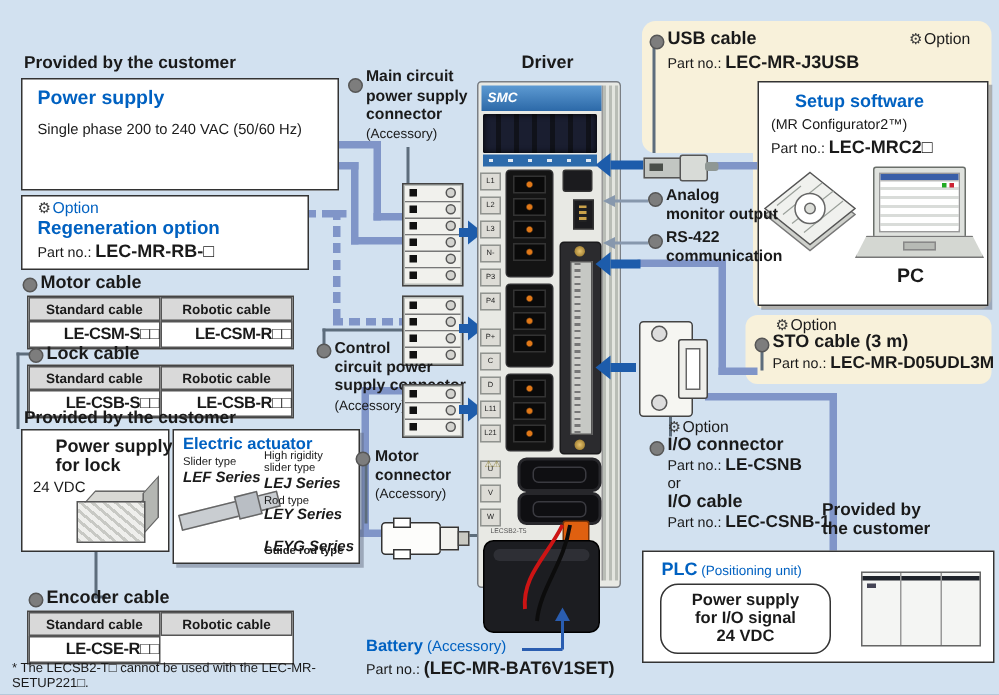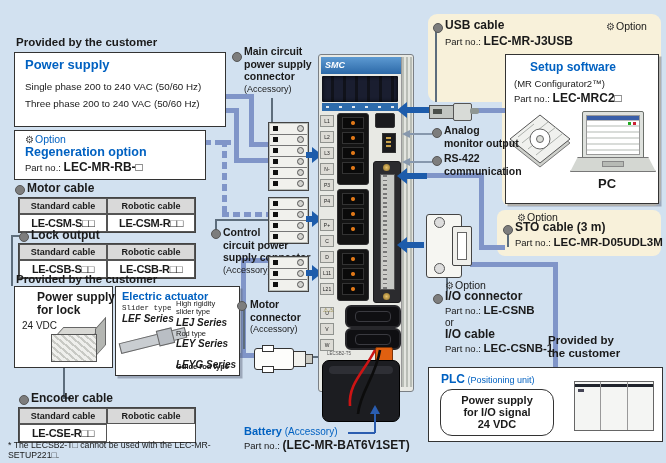--- a/index.html
+++ b/index.html
@@ -23,21 +23,21 @@
   .ar::after{content:"";position:absolute;left:100%;top:50%;transform:translateY(-50%);
              width:0;height:0;border-left:10px solid #1d5cab;border-top:8px solid rgba(0,0,0,0);border-bottom:8px solid rgba(0,0,0,0);}
   .al{position:absolute;height:6px;background:#1d5cab;}
   .al::before{content:"";position:absolute;right:100%;top:50%;transform:translateY(-50%);
              width:0;height:0;border-right:10px solid #1d5cab;border-top:8px solid rgba(0,0,0,0);border-bottom:8px solid rgba(0,0,0,0);}
   .sal{position:absolute;height:2px;background:#8798ad;}
   .sal::before{content:"";position:absolute;right:100%;top:50%;transform:translateY(-50%);
              width:0;height:0;border-right:8px solid #8798ad;border-top:4px solid rgba(0,0,0,0);border-bottom:4px solid rgba(0,0,0,0);}
   .tbl{position:absolute;display:grid;grid-template-columns:1fr 1fr;background:#fff;border:1px solid #444;}
   .th{background:#d9d9d9;border:1px solid #555;font-size:9px;font-weight:bold;text-align:center;padding:2px 0;}
-  .tv{border:1px solid #555;font-size:11px;font-weight:bold;text-align:center;padding:2px 0;letter-spacing:-0.3px;}
+  .tv{border:1px solid #555;font-size:11px;font-weight:bold;text-align:right;padding:2px 0;letter-spacing:-0.3px;}
   .tblock{position:absolute;background:#b9bdb9;border:1px solid #444;padding:1px;}
   .trow{position:relative;height:10px;background:#f1f1ed;border-bottom:1px solid #777;}
   .trow:last-child{border-bottom:none;}
   .trow .sq{position:absolute;left:3px;top:2px;width:5px;height:5px;background:#111;}
   .trow .scr{position:absolute;right:3px;top:1px;width:7px;height:7px;border-radius:50%;background:#d3d3cf;border:1px solid #555;box-sizing:border-box;}
   .gearspan{color:#3c3c3c;font-size:10px;margin-right:1px;}
   .term{width:14px;height:12px;background:#dddcd6;border:1px solid #90938f;font-size:5px;
         display:flex;align-items:center;justify-content:center;color:#222;margin-bottom:4px;box-sizing:border-box;}
   .term.gap{margin-top:8px;}
   .sock{margin:3px 4px;height:10px;border:1px solid #333;
@@ -87,21 +87,20 @@
   <div class="thin" style="left:63px;top:397px;width:8px;height:1.5px;"></div>
   <div class="thin" style="left:435px;top:29px;width:1.5px;height:73px;"></div>
   <div class="thin" style="left:507px;top:233px;width:1.5px;height:14px;"></div>
   <div class="thin" style="left:446px;top:276px;width:1.5px;height:15px;"></div>
 
   <div class="t b" style="left:16px;top:36px;font-size:11.5px;">Provided by the customer</div>
 
   <div class="wbox" style="left:14px;top:52px;width:210px;height:73px;">
     <div class="t b blue" style="left:10px;top:5px;font-size:13px;">Power supply</div>
     <div class="t" style="left:10px;top:28px;font-size:9.8px;">Single phase 200 to 240 VAC (50/60 Hz)</div>
-    <div class="t" style="left:10px;top:45px;font-size:9.8px;">Three phase 200 to 240 VAC (50/60 Hz)</div>
   </div>
 
   <div class="wbox" style="left:14px;top:130px;width:190px;height:48px;">
     <div class="t" style="left:10px;top:2px;font-size:10.5px;">
       <span class="gearspan">⚙</span><span class="blue">Option</span>
     </div>
     <div class="t b blue" style="left:10px;top:14px;font-size:12.5px;">Regeneration option</div>
     <div class="t" style="left:10px;top:30px;font-size:9.5px;">
       <span>Part no.: </span><span class="b" style="font-size:12px;">LEC-MR-RB-□</span>
     </div>
@@ -110,21 +109,21 @@
   <div class="bullet" style="left:15px;top:185px;"></div>
   <div class="t b" style="left:27px;top:182px;font-size:12px;">Motor cable</div>
   <div class="tbl" style="left:18px;top:197px;width:176px;">
     <div class="th">Standard cable</div>
     <div class="th">Robotic cable</div>
     <div class="tv">LE-CSM-S□□</div>
     <div class="tv">LE-CSM-R□□</div>
   </div>
 
   <div class="bullet" style="left:19px;top:232px;"></div>
-  <div class="t b" style="left:31px;top:229px;font-size:12px;">Lock output</div>
+  <div class="t b" style="left:31px;top:229px;font-size:12px;">Lock cable</div>
   <div class="tbl" style="left:18px;top:243px;width:176px;">
     <div class="th">Standard cable</div>
     <div class="th">Robotic cable</div>
     <div class="tv">LE-CSB-S□□</div>
     <div class="tv">LE-CSB-R□□</div>
   </div>
 
   <div class="t b" style="left:16px;top:273px;font-size:11.5px;">Provided by the customer</div>
 
   <div class="wbox" style="left:14px;top:286px;width:97px;height:80px;">
@@ -133,21 +132,21 @@
     <div style="position:absolute;left:32px;top:40px;width:58px;height:36px;">
       <div style="position:absolute;left:12px;top:0;width:36px;height:8px;background:#d8d8d4;border:1px solid #666;transform:skewX(-42deg);"></div>
       <div style="position:absolute;left:48px;top:2px;width:9px;height:26px;background:#b4b6b2;border:1px solid #666;transform:skewY(-48deg);transform-origin:top left;"></div>
       <div style="position:absolute;left:4px;top:7px;width:44px;height:26px;border:1px solid #555;
                   background:repeating-linear-gradient(40deg,#c8c9c4 0 2px,#efefec 2px 5px);"></div>
     </div>
   </div>
 
   <div class="wbox shadow" style="left:115px;top:286px;width:123px;height:88px;">
     <div class="t b blue" style="left:6px;top:3px;font-size:11px;">Electric actuator</div>
-    <div class="t" style="left:6px;top:17px;font-size:7.5px;font-family:Liberation Mono, monospace;">Slider type</div>
+    <div class="t" style="left:6px;top:17px;font-size:7.5px;">Slider type</div>
     <div class="t b i" style="left:6px;top:26px;font-size:10px;">LEF Series</div>
     <div style="position:absolute;left:3px;top:48px;width:66px;height:9px;background:#c9cdd1;border:1px solid #666;transform:rotate(-14deg);">
       <div style="position:absolute;left:38px;top:-4px;width:14px;height:14px;background:#b9bec4;border:1px solid #666;"></div>
     </div>
     <div class="t" style="left:60px;top:13px;font-size:7.5px;width:58px;line-height:1.1;">High rigidity slider type</div>
     <div class="t b i" style="left:60px;top:30px;font-size:10px;">LEJ Series</div>
     <div class="t" style="left:60px;top:43px;font-size:7.5px;">Rod type</div>
     <div class="t b i" style="left:60px;top:51px;font-size:10px;">LEY Series</div>
     <div class="t" style="left:60px;top:76px;font-size:7.5px;font-weight:bold;">Guide rod type</div>
     <div class="t b i" style="left:60px;top:72px;font-size:10px;">LEYG Series</div>
@@ -245,20 +244,21 @@
   <div class="t" style="left:250px;top:324px;font-size:9px;">(Accessory)</div>
 
   <div style="position:absolute;left:254px;top:345px;width:58px;height:26px;">
     <div style="position:absolute;left:0;top:3px;width:38px;height:20px;background:#fdfdfb;border:1.5px solid #333;border-radius:3px;"></div>
     <div style="position:absolute;left:8px;top:0;width:10px;height:5px;background:#fff;border:1.5px solid #333;"></div>
     <div style="position:absolute;left:8px;top:21px;width:10px;height:5px;background:#fff;border:1.5px solid #333;"></div>
     <div style="position:absolute;left:39px;top:6px;width:11px;height:14px;background:#f2f2ee;border:1.5px solid #333;"></div>
     <div style="position:absolute;left:51px;top:9px;width:6px;height:8px;background:#c9c9c2;border:1px solid #444;"></div>
   </div>
 
+  <div class="t b" style="left:318px;top:35px;width:94px;text-align:center;font-size:12px;">Driver</div>
 
   <div style="position:absolute;left:318px;top:54px;width:94px;height:336px;background:#e8e9e4;border:1px solid #7a7f85;border-radius:3px;">
     <div style="position:absolute;left:82px;top:2px;width:11px;height:330px;border-left:1px solid #999;
          background:repeating-linear-gradient(90deg,#b9bdb6 0 2px,#e3e5df 2px 4px);"></div>
     <div style="position:absolute;left:2px;top:2px;width:80px;height:17px;background:linear-gradient(#5d9ad2,#2c69a8);">
       <span class="b i" style="position:absolute;left:4px;top:3px;color:#fff;font-size:9px;">SMC</span>
     </div>
     <div style="position:absolute;left:3px;top:21px;width:76px;height:26px;background:#11131c;
          box-shadow:inset 0 0 4px #000;border-radius:1px;
          background-image:repeating-linear-gradient(90deg,#1a1e30 0 9px,#10121a 9px 12px);"></div>

